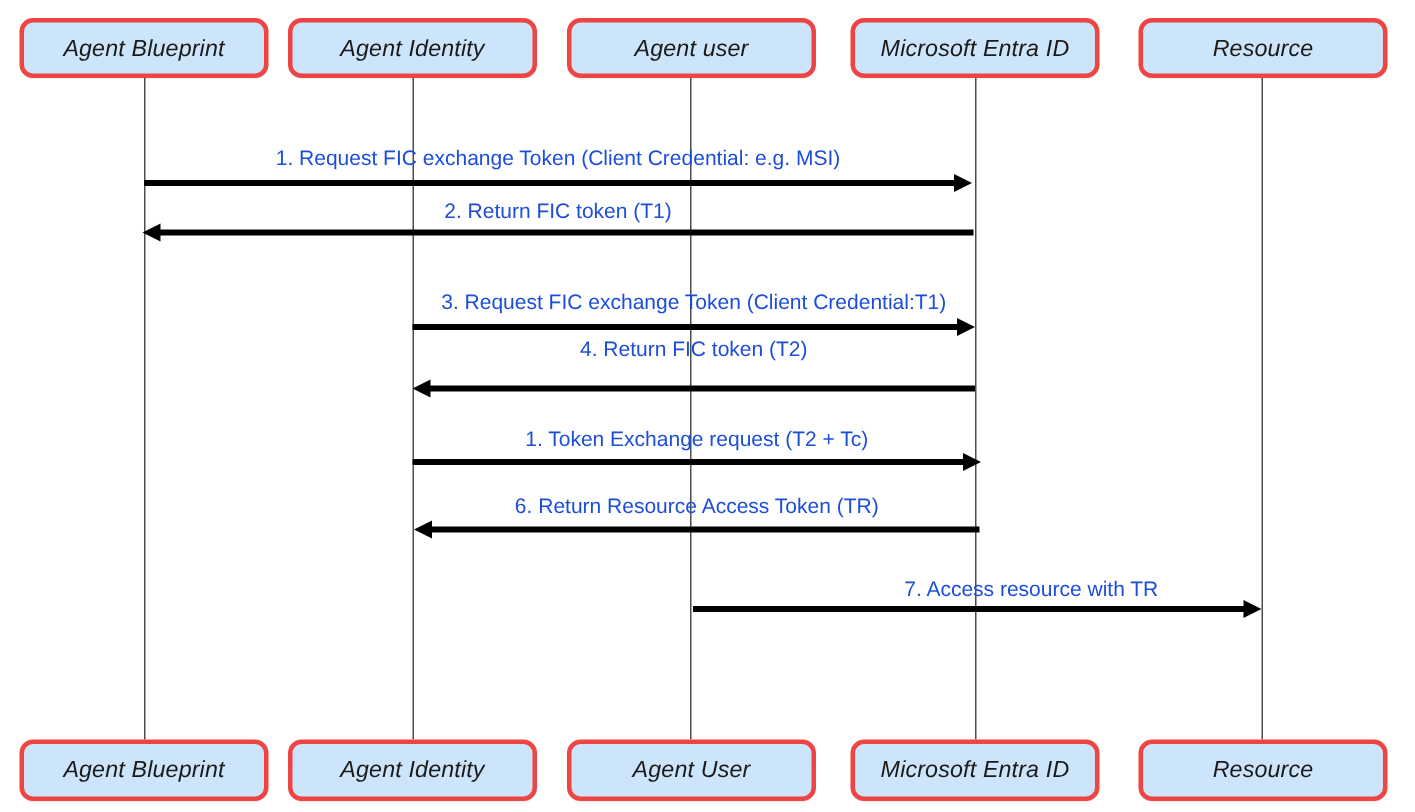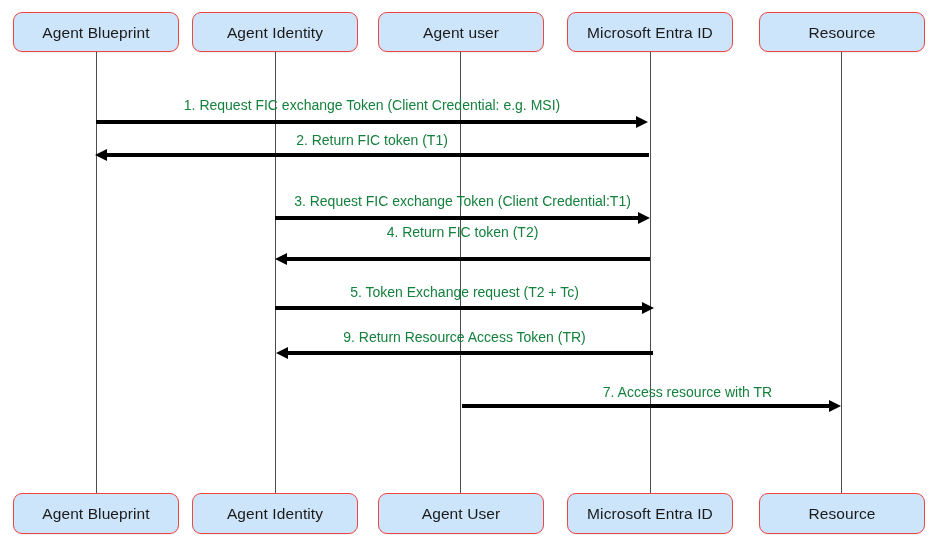--- a/index.html
+++ b/index.html
@@ -19,31 +19,32 @@
   }
   .lifeline {
     position: absolute;
     width: 1px;
     background: #4d4d4d;
   }
   .actor-box {
     position: absolute;
     box-sizing: border-box;
     background: #cde5fa;
-    border: 1px solid #ef4444;
+    border: 3px solid #ef4444;
     border-radius: 9px;
     display: flex;
     align-items: center;
     justify-content: center;
     text-align: right;
     color: #1a1a1a;
     font-size: 15.5px;
     line-height: 19px;
     letter-spacing: .1px;
     box-shadow: 0 1px 0 rgba(0,0,0,.06);
+    font-style: italic;
   }
   .msg {
     position: absolute;
     height: 0;
   }
   .msg .line {
     position: absolute;
     left: 0;
     top: 0;
     height: 4px;
@@ -58,21 +59,21 @@
     border-bottom: 6px solid transparent;
   }
   .msg.right .head {
     border-left: 12px solid #000000;
   }
   .msg.left .head {
     border-right: 12px solid #000000;
   }
   .msg-label {
     position: absolute;
-    color: #15803d;
+    color: #1d4ed8;
     font-size: 14px;
     line-height: 16px;
     white-space: nowrap;
     text-align: center;
     transform: translateX(-50%);
   }
 </style>
 </head>
 <body>
 
@@ -109,26 +110,26 @@
       <div class="msg-label" style="left: 462.5px; top: 193px;">3. Request FIC exchange Token (Client Credential:T1)</div>
       <div class="msg left" style="left: 275px; top: 257px; width: 375px;">
         <div class="line" style="position: absolute; top: 0px; height: 4px; background: rgb(0, 0, 0); left: 9px; width: 366px;"></div>
         <div class="head" style="left: 0px;"></div>
       </div>
       <div class="msg-label" style="left: 462.5px; top: 224px;">4. Return FIC token (T2)</div>
       <div class="msg right" style="left: 275px; top: 306px; width: 379px;">
         <div class="line" style="position: absolute; top: 0px; height: 4px; background: rgb(0, 0, 0); left: 0px; width: 370px;"></div>
         <div class="head" style="left: 367px;"></div>
       </div>
-      <div class="msg-label" style="left: 464.5px; top: 284px;">5. Token Exchange request (T2 + Tc)</div>
+      <div class="msg-label" style="left: 464.5px; top: 284px;">1. Token Exchange request (T2 + Tc)</div>
       <div class="msg left" style="left: 276px; top: 351px; width: 377px;">
         <div class="line" style="position: absolute; top: 0px; height: 4px; background: rgb(0, 0, 0); left: 9px; width: 368px;"></div>
         <div class="head" style="left: 0px;"></div>
       </div>
-      <div class="msg-label" style="left: 464.5px; top: 329px;">9. Return Resource Access Token (TR)</div>
+      <div class="msg-label" style="left: 464.5px; top: 329px;">6. Return Resource Access Token (TR)</div>
       <div class="msg right" style="left: 462px; top: 404px; width: 379px;">
         <div class="line" style="position: absolute; top: 0px; height: 4px; background: rgb(0, 0, 0); left: 0px; width: 370px;"></div>
         <div class="head" style="left: 367px;"></div>
       </div>
       <div class="msg-label" style="left: 651.5px; top: 384px; margin-left: 36px;">7. Access resource with TR</div>
     </div>
   <div id="bottom-actors">
       <div class="actor-box" style="left: 13px; top: 493px; width: 166px; height: 41px;">Agent Blueprint</div>
       <div class="actor-box" style="left: 192px; top: 493px; width: 166px; height: 41px;">Agent Identity</div>
       <div class="actor-box" style="left: 378px; top: 493px; width: 166px; height: 41px;">Agent User</div>

